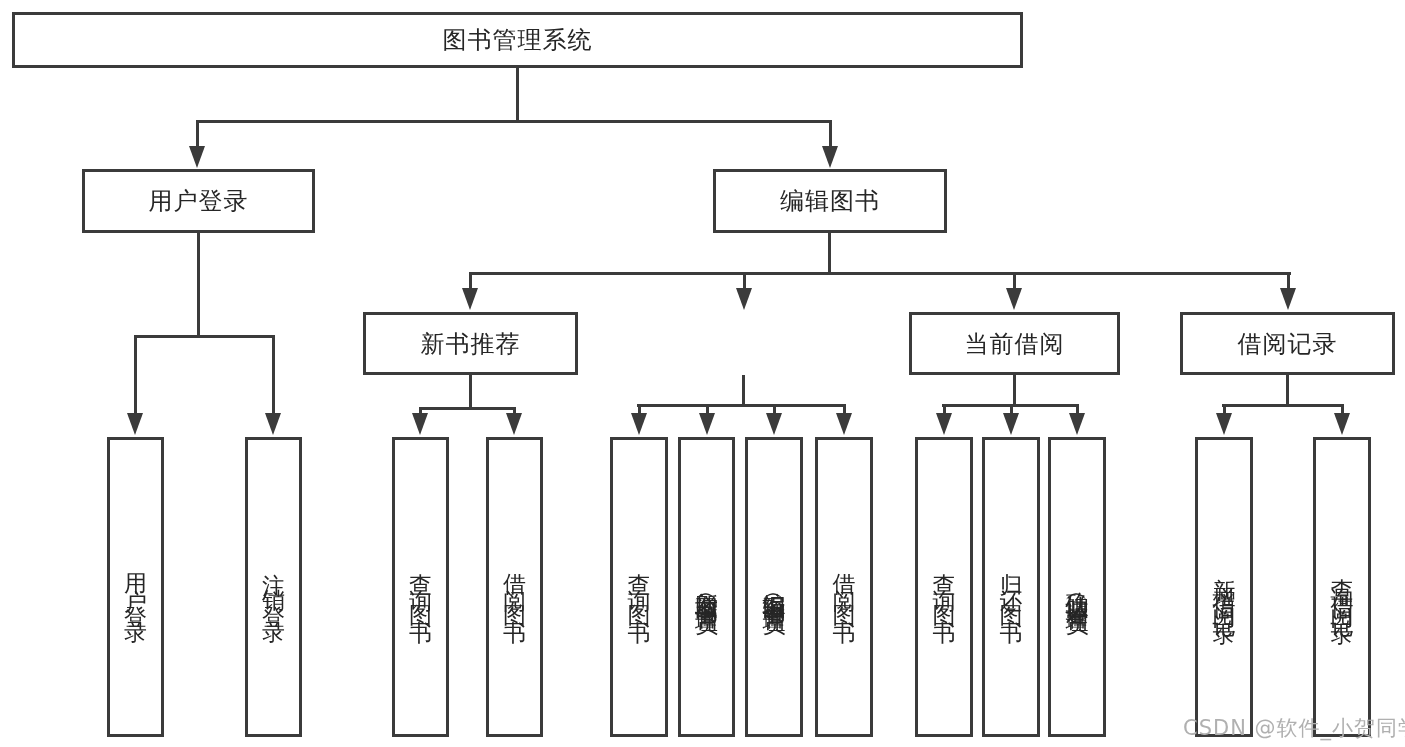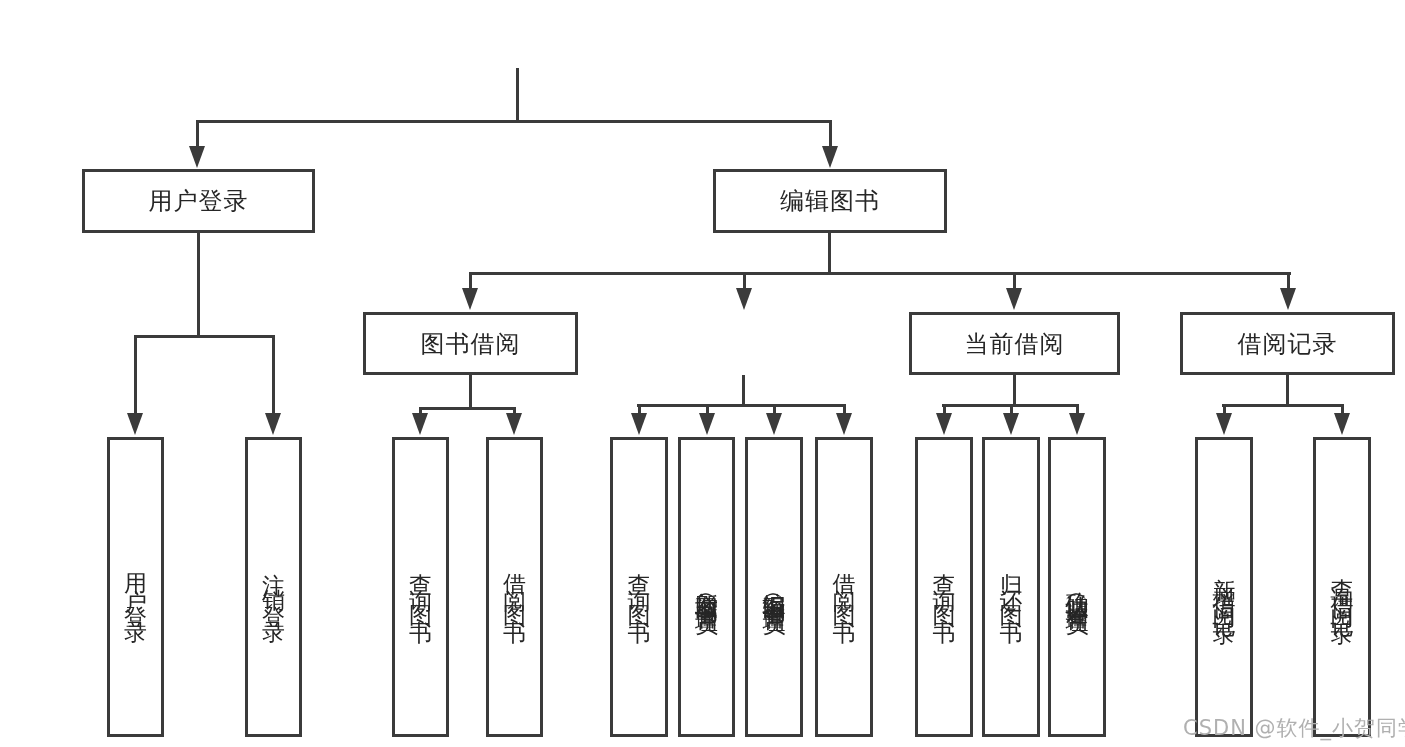--- a/index.html
+++ b/index.html
@@ -28,30 +28,33 @@
   #watermark{
     position:absolute;left:1183px;top:714px;z-index:5;
     font-size:21px;color:#b0b0b0;letter-spacing:1px;white-space:nowrap;
   }
 </style>
 </head>
 <body>
 
 <div id="canvas">
 
+  <div class="box h" style="left:12px;top:12px;width:1011px;height:56px;">
+    <span class="lbl">图书管理系统</span>
+  </div>
 
   <div class="box h" style="left:82px;top:169px;width:233px;height:64px;">
     <span class="lbl">用户登录</span>
   </div>
   <div class="box h" style="left:713px;top:169px;width:234px;height:64px;">
     <span class="lbl">编辑图书</span>
   </div>
 
   <div class="box h" style="left:363px;top:312px;width:215px;height:63px;">
-    <span class="lbl">图书借阅</span>
+    <span class="lbl">新书推荐</span>
   </div>
   <div class="box h" style="left:909px;top:312px;width:211px;height:63px;">
     <span class="lbl">当前借阅</span>
   </div>
   <div class="box h" style="left:1180px;top:312px;width:215px;height:63px;">
     <span class="lbl">借阅记录</span>
   </div>
 
   <div class="box v" style="left:107px;top:437px;width:57px;height:300px;">
     <span class="lbl" style="letter-spacing: 16px;">用户登录</span>

